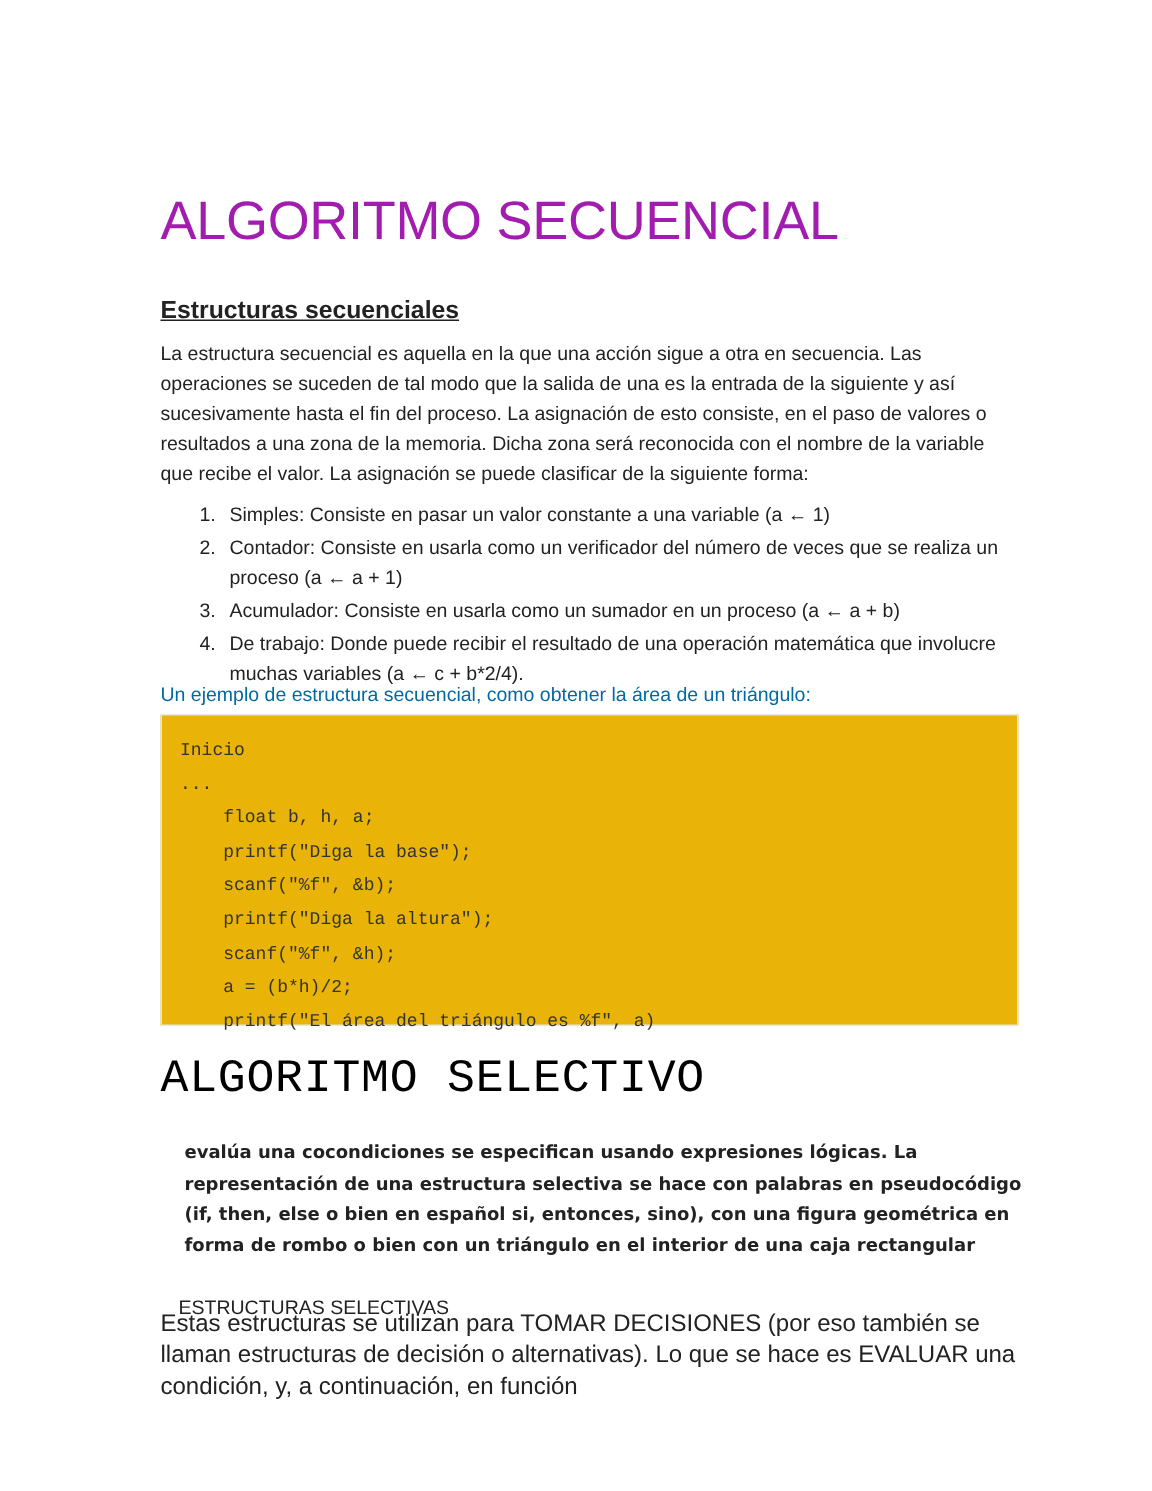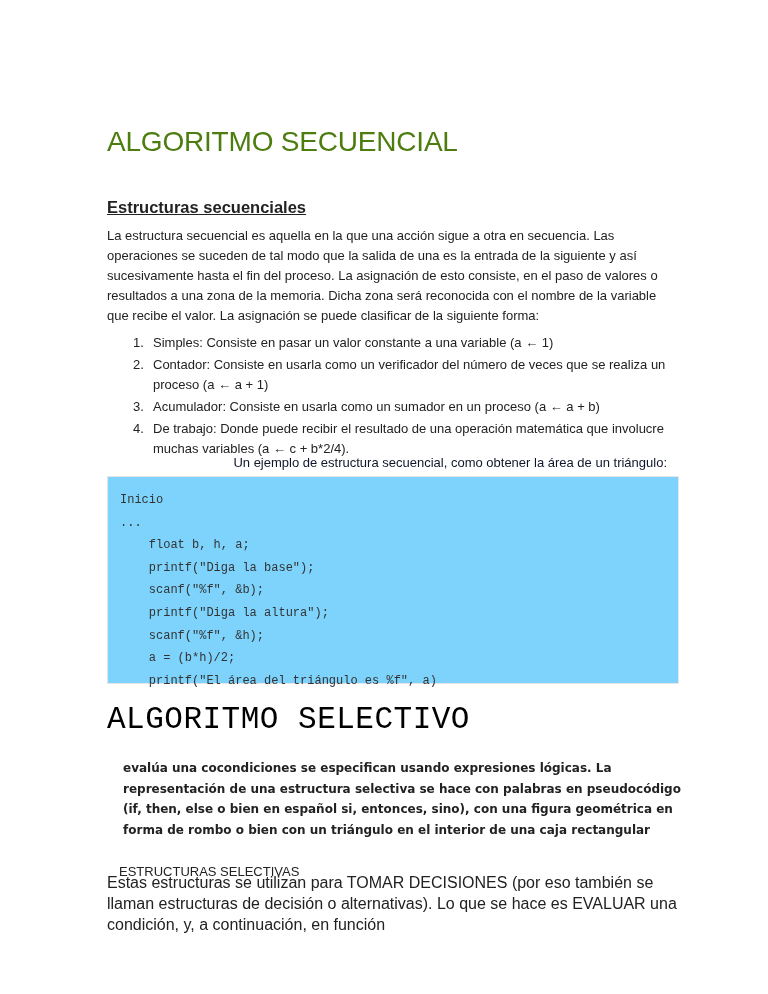--- a/index.html
+++ b/index.html
@@ -1,21 +1,21 @@
 <!DOCTYPE html>
 <html><head>
   <meta charset="utf-8">
   <style>
     html, body { margin: 0; padding: 0; background: #ffffff; }
     body { width: 768px; height: 994px; overflow: hidden; position: relative; color: #000; }
     .page { position: absolute; left: 0; top: 0; width: 768px; }
     .title1 {
       position: absolute; left: 107px; top: 126px;
-      font-family: "Liberation Sans", sans-serif; font-size: 28px; font-weight: normal;
-      color: #4d7c0f; margin: 0; letter-spacing: -0.2px;
+      font-family: "Liberation Sans", sans-serif; font-size: 36px; font-weight: normal;
+      color: #a21caf; margin: 0; letter-spacing: -0.2px;
     }
     .h2 {
       position: absolute; left: 107px; top: 198px;
       font-family: "Liberation Sans", sans-serif; font-size: 16.5px; font-weight: bold;
       color: #222; margin: 0; text-decoration: underline;
     }
     .para {
       position: absolute; left: 107px; top: 226px; width: 560px;
       font-family: "Liberation Sans", sans-serif; font-size: 13px; line-height: 20px; color: #222;
       margin: 0;
@@ -23,25 +23,25 @@
     .olist {
       position: absolute; left: 107px; top: 333px; width: 570px;
       font-family: "Liberation Sans", sans-serif; font-size: 13px; line-height: 20px; color: #222;
       margin: 0; padding: 0; list-style: none;
     }
     .olist li { position: relative; padding-left: 46px; margin-bottom: 2px; }
     .olist .num { position: absolute; left: 26px; top: 0; }
     .olist .item-title { font-weight: normal; }
     .ejemplo {
       position: absolute; left: 107px; top: 453px; width: 560px;
-      font-family: "Liberation Sans", sans-serif; font-size: 13px; line-height: 20px; color: #0f172a; margin: 0; text-align: right;
+      font-family: "Liberation Sans", sans-serif; font-size: 13px; line-height: 20px; color: #0369a1; margin: 0;
     }
     .codebox {
       position: absolute; left: 107px; top: 476px; width: 572px; height: 208px;
-      background: #7dd3fc; border: 1px solid #e6e6e6; box-sizing: border-box;
+      background: #eab308; border: 1px solid #e6e6e6; box-sizing: border-box;
     }
     .code {
       position: absolute; left: 12px; top: 12px; margin: 0;
       font-family: "Liberation Mono", monospace; font-size: 12px; line-height: 22.6px; color: #333;
       white-space: pre;
     }
     .title2 {
       position: absolute; left: 107px; top: 702px;
       font-family: "Liberation Mono", monospace; font-size: 31px; font-weight: normal; color: #000;
       margin: 0; letter-spacing: 0.5px;

